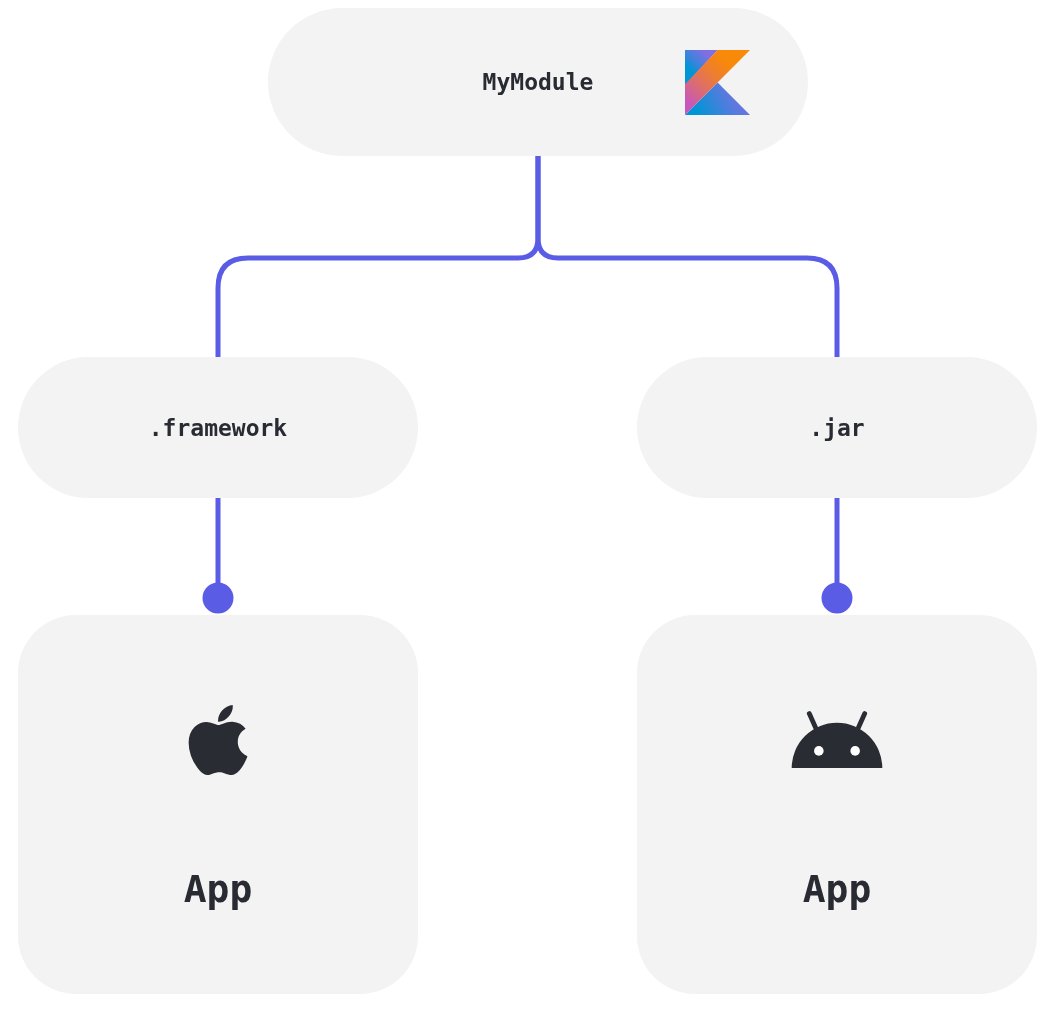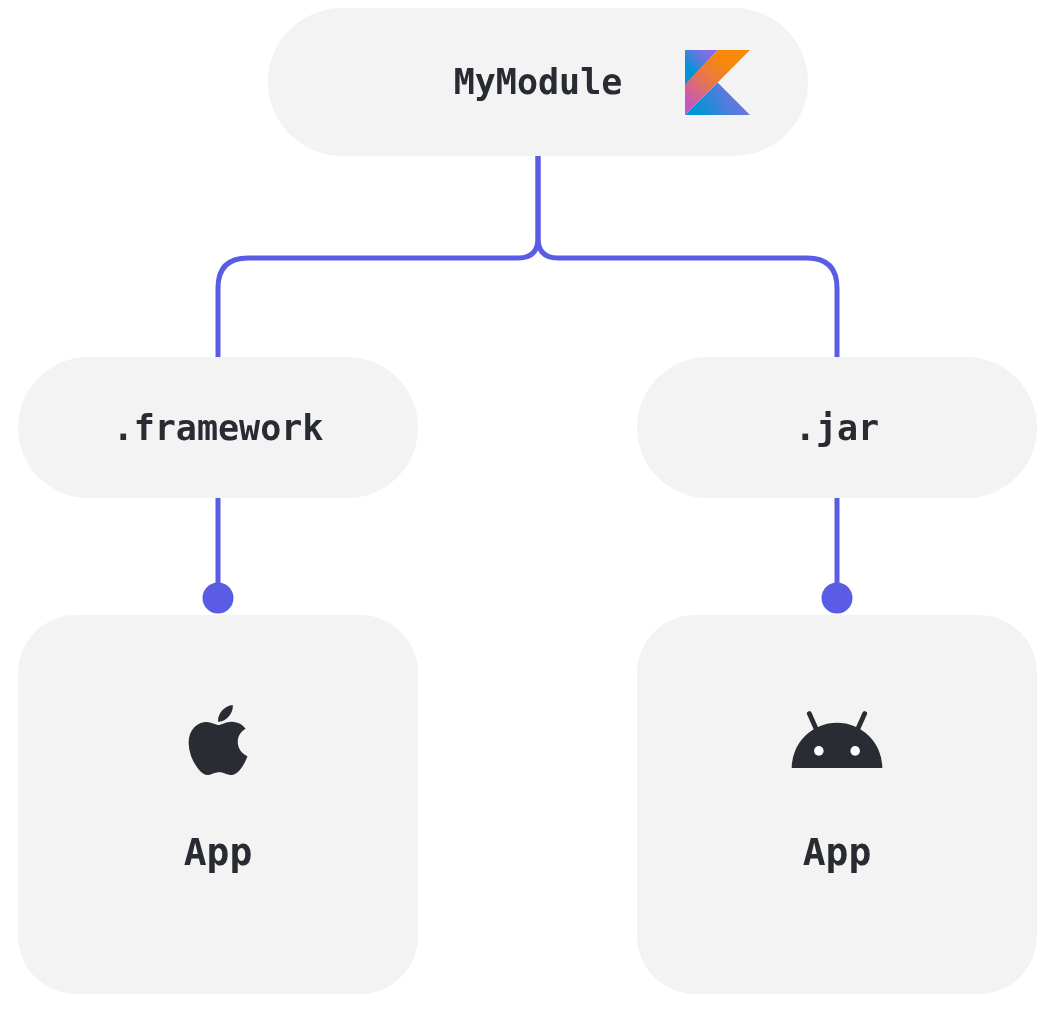--- a/index.html
+++ b/index.html
@@ -23,33 +23,33 @@
   .wire{fill:none;stroke:var(--connector);stroke-width:5;stroke-linecap:round;}
   .dot{fill:var(--connector);}
   .node{
     position:absolute;
     background:var(--node-fill);
     display:flex;align-items:center;justify-content:center;
     z-index:1;
   }
   .label{
     font-weight:700;
-    font-size:35px;
+    font-size:23px;
     color:var(--text);
     letter-spacing:0;
     white-space:nowrap;
   }
   .node-module{left:268px;top:8px;width:540px;height:148px;border-radius:74px;}
   .kotlin-badge{position:absolute;left:417px;top:42px;width:65px;height:65px;}
   .kotlin-badge svg{display:block;width:100%;height:100%;}
   .node-framework{left:18px;top:357px;width:400px;height:141px;border-radius:71px;}
   .node-jar{left:637px;top:357px;width:400px;height:141px;border-radius:71px;}
   .node-app{
     width:400px;height:379px;top:615px;border-radius:58px;
-    flex-direction:column;align-items:center;justify-content:flex-start;
+    flex-direction:column;align-items:center;justify-content:flex-start;gap:37px;
   }
   .node-ios{left:18px;padding-top:85px;}
   .node-android{left:637px;padding-top:90px;}
   .app-icon{display:block;line-height:0;}
   .node-ios .app-icon{margin-bottom:50px;}
   .node-android .app-icon{margin-bottom:60px;}
   .apple-svg{height:80px;width:auto;}
   .apple-svg path{fill:var(--icon);}
   .android-svg{width:96px;height:65px;}
   .android-dome{fill:var(--icon);}

